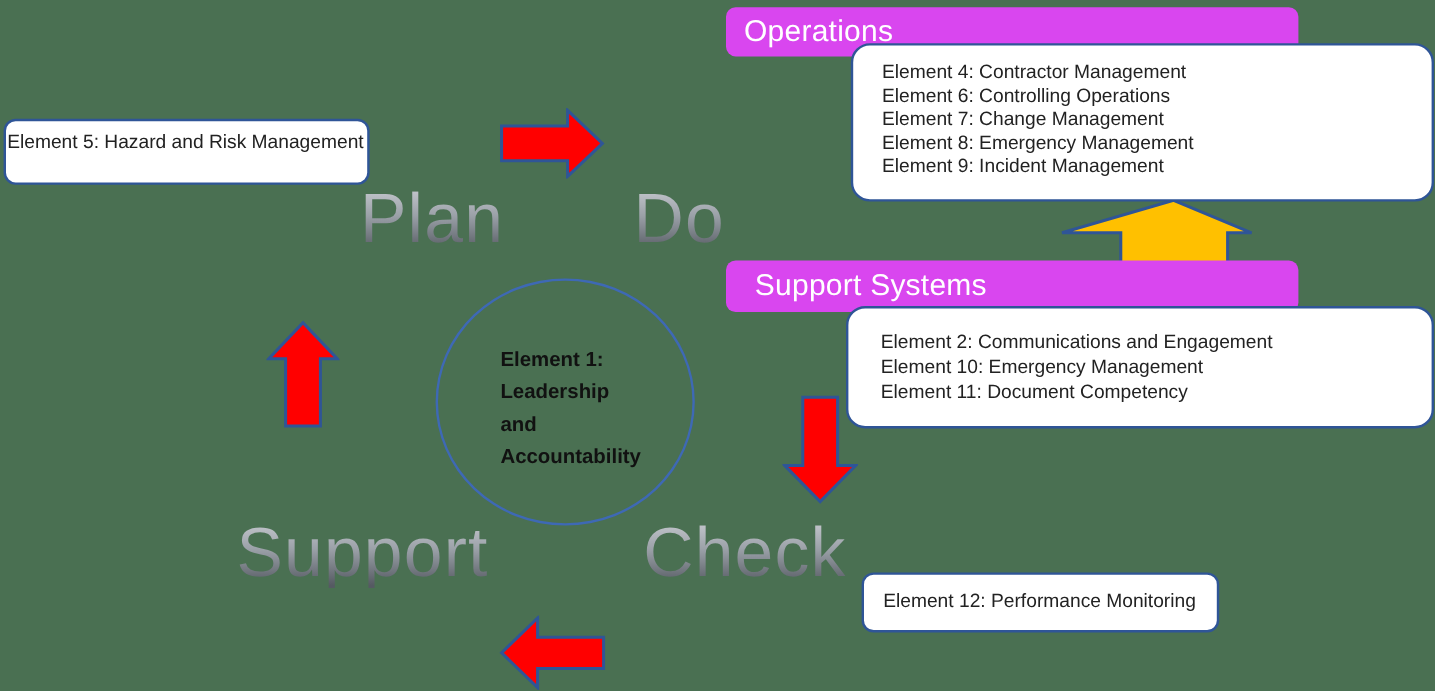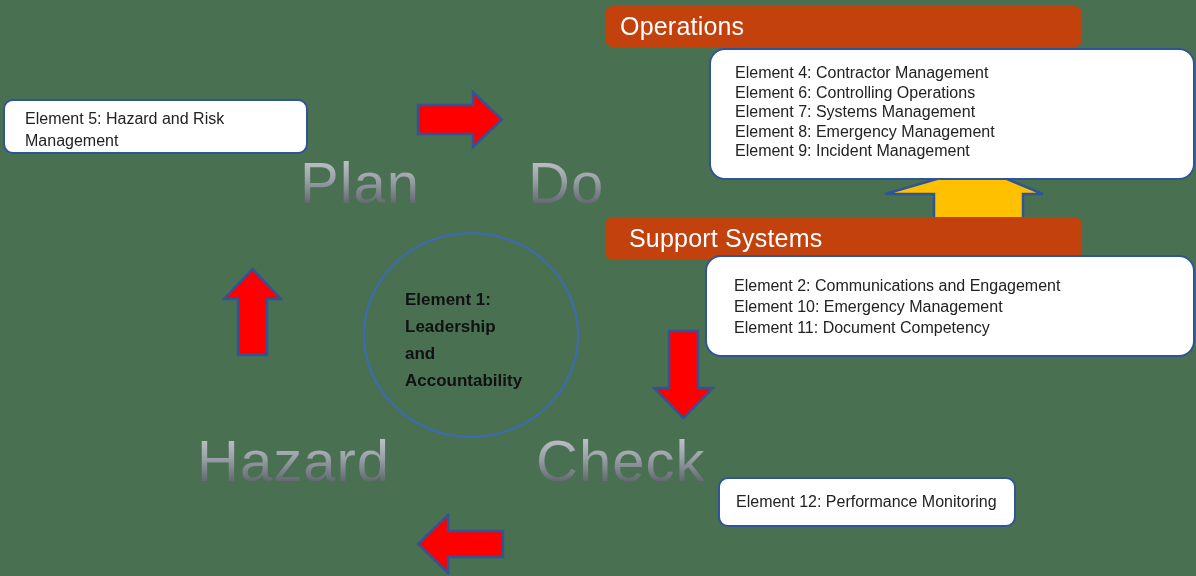--- a/index.html
+++ b/index.html
@@ -31,83 +31,83 @@
   
   .center-circle{
     position:absolute;left:363px;top:232px;
     width:216px;height:206px;
     border:2.5px solid #3E69B5;
     border-radius:50%;
     background:transparent;
     box-sizing:border-box;
   }
   .circle-text{
-    position:absolute;left:40px;top:52px;
+    position:absolute;left:52px;top:52px;
     font-size:17px;font-weight:700;color:#111;
     line-height:27px;white-space:nowrap;
   }
   
   .shape{position:absolute;display:block;}
   .arrow-right-red{left:416px;top:90px;}
   .arrow-up-red{left:222px;top:267px;}
   .arrow-down-red{left:652px;top:329px;}
   .arrow-left-red{left:416px;top:513px;}
   .arrow-up-yellow{left:883px;top:165px;}
   
   .header-bar{
     position:absolute;
     width:477px;height:41px;
-    background:#c2410c;
+    background:#d946ef;
     border-radius:8px;
     display:flex;align-items:center;
     padding-left:15px;box-sizing:border-box;
     color:#FFFFFF;font-size:25px;font-weight:400;
     letter-spacing:.2px;
   }
   .bar-operations{left:605px;top:6px;}
   .bar-support{left:605px;top:217px;height:43px;padding-left:24px;}
   
   .white-box{
     position:absolute;
     background:#FFFFFF;
     border:2.5px solid #2F5597;
     border-radius:16px;
     box-sizing:content-box;
   }
-  .box-operations{left:709px;top:36px;width:482px;height:128px;margin-top:12px;}
+  .box-operations{left:709px;top:36px;width:482px;height:128px;}
   .box-support{left:705px;top:255px;width:486px;height:98px;}
   .box-list{
     margin:0;list-style:none;
     padding:13px 0 0 24px;
     font-size:16px;line-height:19.5px;color:#222222;
     white-space:nowrap;
   }
   .box-support .box-list{padding:18px 0 0 27px;line-height:21px;}
   .small-box{
     position:absolute;
     background:#FFFFFF;
     border:2.5px solid #2F5597;
     border-radius:10px;
     font-size:16px;color:#222222;
     box-sizing:content-box;
   }
   .box-hazard{left:3px;top:99px;width:301px;height:45px;padding:3px 0 3px 0;}
-  .box-hazard .small-box-text{padding:4px 20px;line-height:22px;}
+  .box-hazard .small-box-text{padding:4px 1px;line-height:22px;}
   .box-audit{left:0px;top:502px;width:225px;height:45px;display:flex;align-items:center;padding-left:13px;}
   .box-performance{left:718px;top:477px;width:278px;height:46px;display:flex;align-items:center;padding-left:16px;}
   .small-box-text{display:block;}
 </style>
 </head>
 <body>
 
 <div class="canvas">
 
   <div class="cycle-word word-do">Do</div>
   <div class="cycle-word word-plan">Plan</div>
-  <div class="cycle-word word-review">Hazard</div>
+  <div class="cycle-word word-review">Support</div>
   <div class="cycle-word word-check">Check</div>
 
   <div class="center-circle">
     <div class="circle-text">
       <div>Element 1:</div>
       <div>Leadership</div>
       <div>and</div>
       <div>Accountability</div>
     </div>
   </div>
@@ -141,21 +141,21 @@
     <polygon points="95,2 160,29 140,29 140,55 51,55 51,29 2,29" fill="#FFC000" stroke="#2F5597" stroke-width="2.5" stroke-linejoin="miter"></polygon>
   </svg>
 
   <div class="header-bar bar-operations">
     <span>Operations</span>
   </div>
   <div class="white-box box-operations">
     <ul class="box-list">
       <li>Element 4: Contractor Management</li>
       <li>Element 6: Controlling Operations</li>
-      <li>Element 7: Systems Management</li>
+      <li>Element 7: Change Management</li>
       <li>Element 8: Emergency Management</li>
       <li>Element 9: Incident Management</li>
     </ul>
   </div>
 
   <div class="header-bar bar-support">
     <span>Support Systems</span>
   </div>
   <div class="white-box box-support">
     <ul class="box-list">

